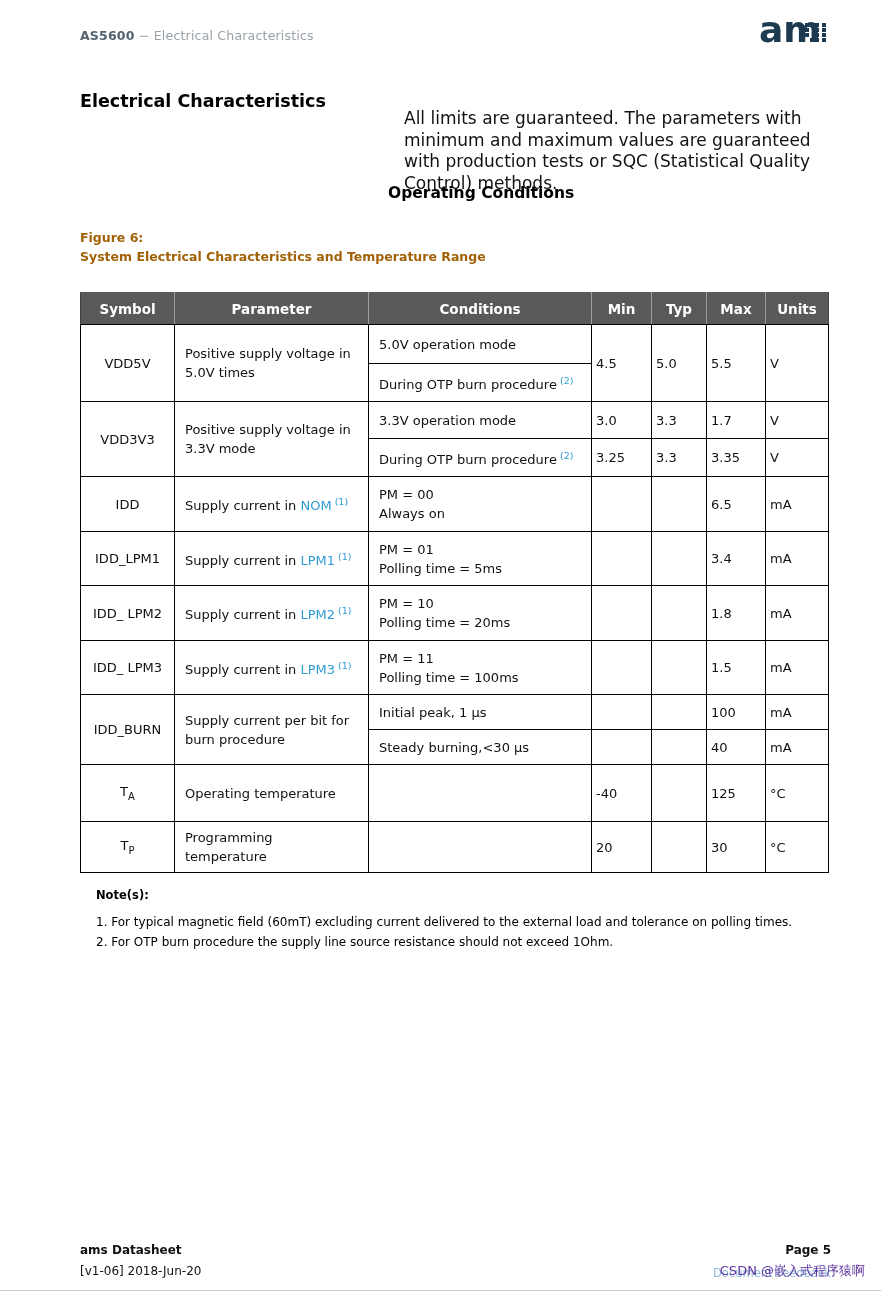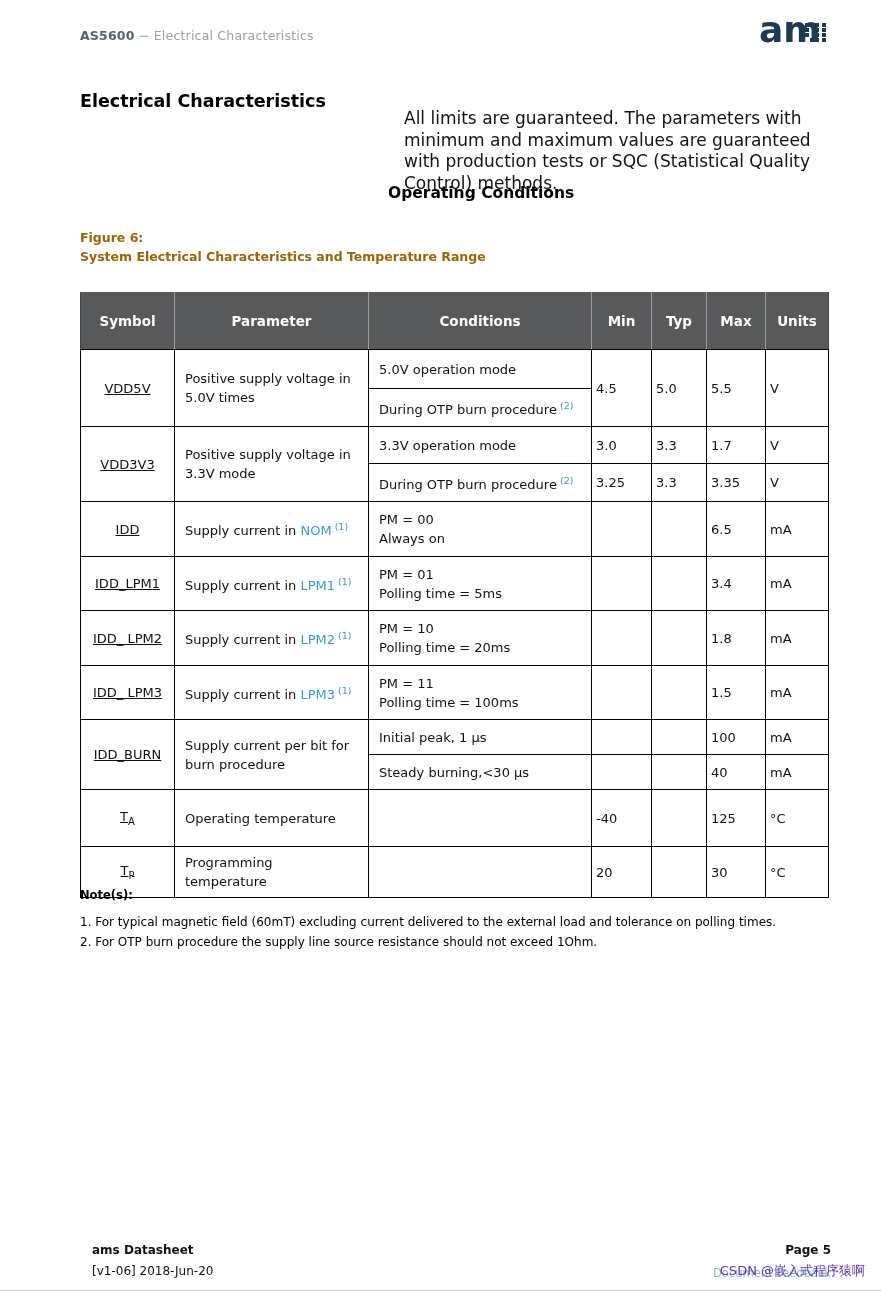--- a/index.html
+++ b/index.html
@@ -21,46 +21,46 @@
   .title { position:absolute; left:80px; top:91px; margin:0; font-size:17.5px; font-weight:bold; color:#000; }
   .intro { position:absolute; left:388px; top:92px; width:440px; margin:16px; font-size:17px; line-height:21.5px; color:#121212; }
   .subtitle { position:absolute; left:388px; top:184px; margin:0; font-size:15.5px; font-weight:bold; color:#000; }
 
   .figure-cap { position:absolute; left:80px; top:228px; font-size:12.5px; font-weight:bold; color:#a16207; line-height:19px; }
 
   
   .table-wrap { position:absolute; left:80px; top:292px; width:748px; }
   table { border-collapse:collapse; width:748px; table-layout:fixed; font-size:13px; }
   th {
-    background:#58595b; color:#fff; font-weight:bold; height:57px; font-size:13.5px;
+    background:#58595b; color:#fff; font-weight:bold; height:32px; font-size:13.5px;
     border-top:1px solid #58595b; border-bottom:1px solid #000;
     border-left:1px solid #9b9b9b; border-right:1px solid #9b9b9b;
     padding:0; text-align:center;
   }
   th:first-child { border-left:1px solid #424345; }
   th:last-child { border-right:1px solid #424345; }
   td { border:1px solid #000; vertical-align:middle; padding:2px 4px; color:#111; }
-  td.sym { text-align:center; padding:11px 2px;text-decoration:underline; }
+  td.sym { text-align:center; padding:11px 2px; }
   td.param { text-align:left; padding:4px 10px; line-height:19px; }
   td.cond { text-align:left; padding:4px 10px; line-height:19px; }
   td.val { text-align:left; }
   .r-h39{height:39px} .r-h38{height:38px} .r-h37{height:37px}
   .r-h55{height:55px} .r-h54{height:54px} .r-h35{height:35px}
   .r-h41{height:57px} .r-h51{height:51px}
   .blue { color:#2f9cd6; }
   .ref { color:#2f9cd6; font-size:9.5px; vertical-align:super; margin-left:3px; }
   sub.symsub { font-size:10px; }
 
   
-  .notes { position:absolute; left:80px; top:888px; width:748px; }
+  .notes { position:absolute; left:96px; top:888px; width:748px; }
   .notes .label { font-size:11.5px; font-weight:bold; color:#000; margin-bottom:10px; }
   .notes .item { font-size:12px; line-height:20px; color:#000; }
 
   
-  .footer { position:absolute; left:92px; right:50px; top:1243px; display:flex; justify-content:space-between; }
+  .footer { position:absolute; left:80px; right:50px; top:1243px; display:flex; justify-content:space-between; }
   .footer .brand { font-size:12px; font-weight:bold; }
   .footer .version { font-size:12px; margin-top:7px; }
   .footer .pageno { font-size:12px; font-weight:bold; text-align:right; }
   .footer .feedback { font-size:11.5px; color:#8fb8da; text-align:right; margin-top:9px; cursor:pointer; }
   .watermark { position:absolute; right:16px; top:1262px; font-size:13px; color:#4c1d95; white-space:nowrap; opacity:.9; }
 </style>
 </head>
 <body>
 
 <div class="page">

